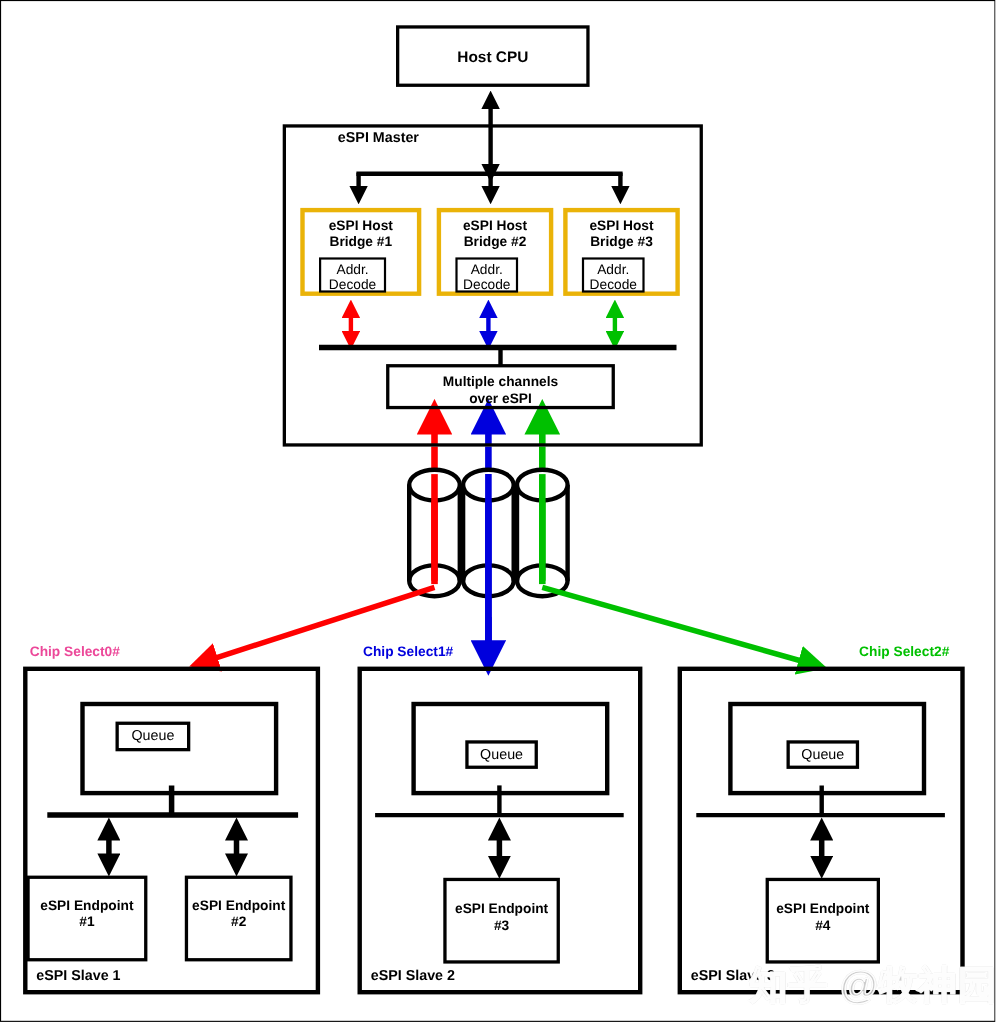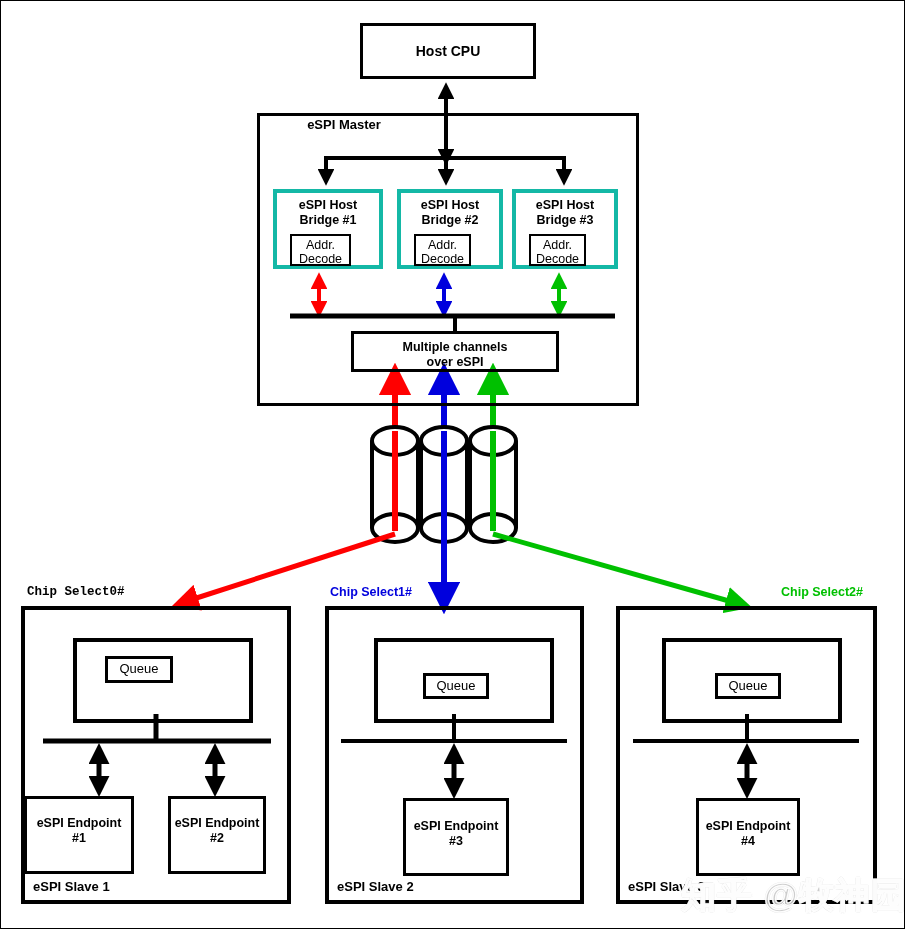--- a/index.html
+++ b/index.html
@@ -57,21 +57,21 @@
     border-width: 3px;
   }
   #espi-master-label {
     left: 263px; top: 117px; width: 160px;
     text-align: center; font-size: 13px; font-weight: bold;
   }
 
   .bridge {
     position: absolute;
     box-sizing: border-box;
-    border: 4px solid #14b8a6;
+    border: 4px solid #eab308;
     background: transparent;
   }
   #bridge-1 { left: 272px; top: 188px; width: 110px; height: 80px; }
   #bridge-2 { left: 396px; top: 188px; width: 106px; height: 80px; }
   #bridge-3 { left: 511px; top: 188px; width: 106px; height: 80px; }
 
   .bridge-title {
     position: absolute; left: 0; top: 5px; width: 100%;
     text-align: center; font-size: 12.5px; font-weight: bold;
     line-height: 1.2; white-space: pre-line; color: #000;
@@ -99,21 +99,21 @@
     white-space: pre-line;
   }
 
   
   .cs-label {
     position: absolute;
     font-size: 12.5px;
     font-weight: bold;
     white-space: nowrap;
   }
-  #cs0 { left: 26px;  top: 584px; color: #000000; font-family: Liberation Mono, monospace; }
+  #cs0 { left: 26px;  top: 584px; color: #ec4899; }
   #cs1 { left: 329px; top: 584px; color: #0000dd; }
   #cs2 { left: 780px; top: 584px; color: #00c000; }
 
   
   .slave {
     position: absolute;
     box-sizing: border-box;
     border: 4px solid #000000;
     background: transparent;
   }

